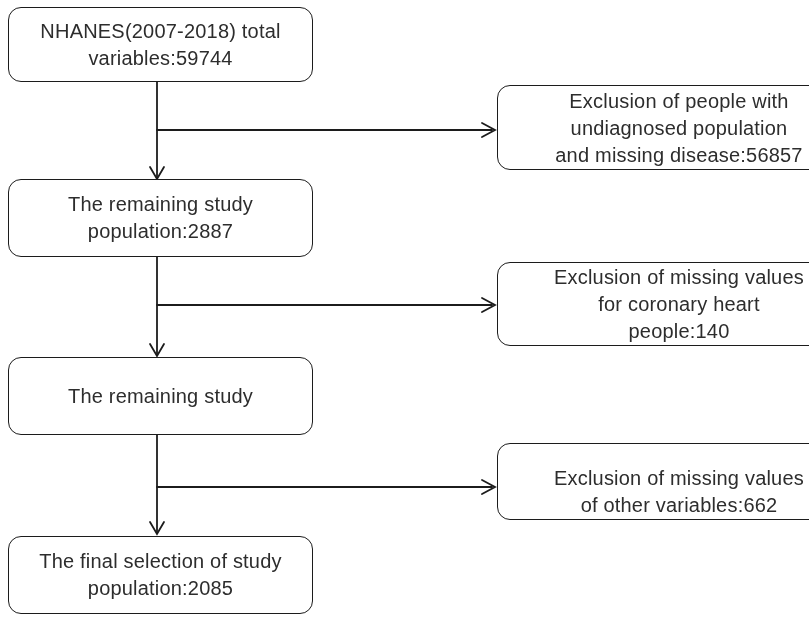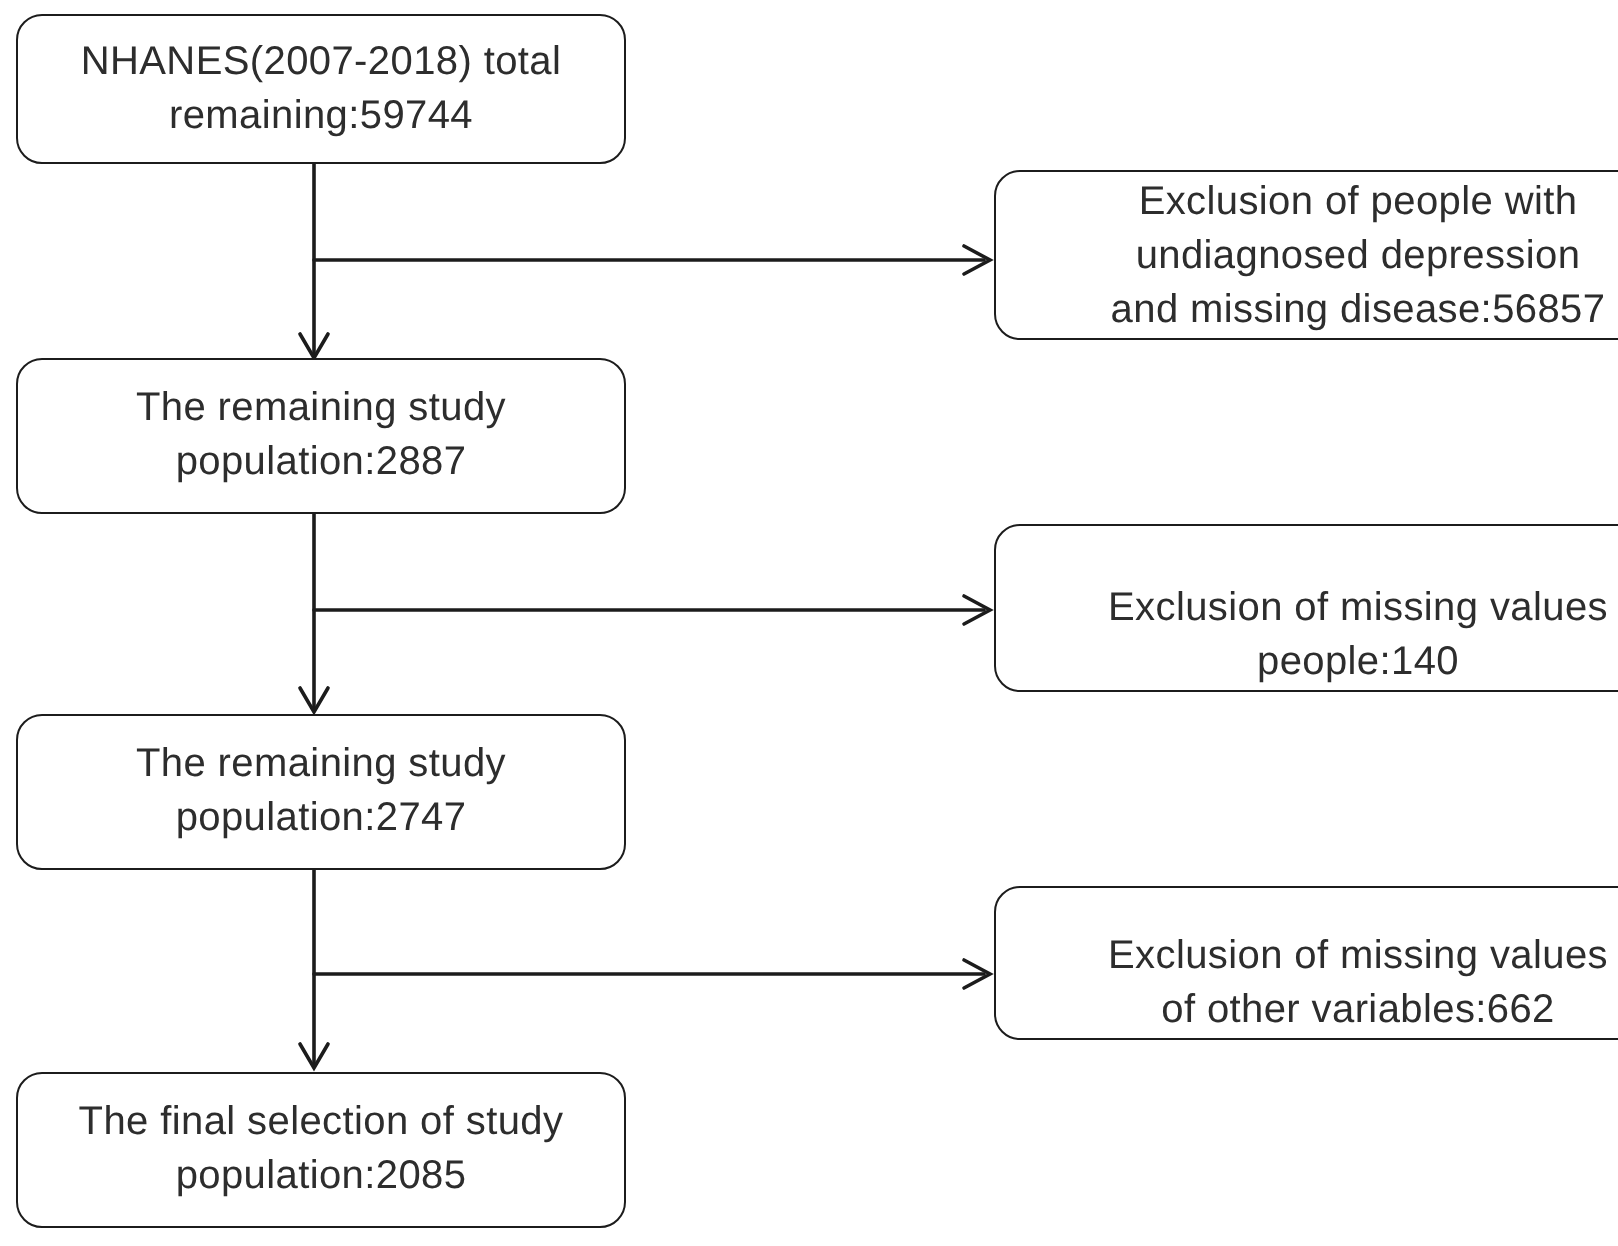--- a/index.html
+++ b/index.html
@@ -74,46 +74,46 @@
 
       <path d="M157 435 V 532"></path>
       <polyline points="150,522 157,534 164,522"></polyline>
       <path d="M157 487 H 492"></path>
       <polyline points="482,480 495,487 482,494"></polyline>
     </g>
   </svg>
 
   <div class="node left-col node-a">
     <div class="line">NHANES(2007-2018) total</div>
-    <div class="line">remaining:59744</div>
+    <div class="line">variables:59744</div>
   </div>
 
   <div class="node left-col node-b">
     <div class="line">The remaining study</div>
     <div class="line">population:2887</div>
   </div>
 
   <div class="node left-col node-c">
     <div class="line">The remaining study</div>
-    <div class="line">population:2747</div>
   </div>
 
   <div class="node left-col node-d">
     <div class="line">The final selection of study</div>
     <div class="line">population:2085</div>
   </div>
 
   <div class="node right-col node-r1">
     <div class="line">Exclusion of people with</div>
-    <div class="line">undiagnosed depression</div>
+    <div class="line">undiagnosed population</div>
     <div class="line">and missing disease:56857</div>
   </div>
 
   <div class="node right-col node-r2">
     <div class="line">Exclusion of missing values</div>
+    <div class="line">for coronary heart</div>
     <div class="line">people:140</div>
   </div>
 
   <div class="node right-col node-r3">
     <div class="line">Exclusion of missing values</div>
     <div class="line">of other variables:662</div>
   </div>
 
 </div>
 

